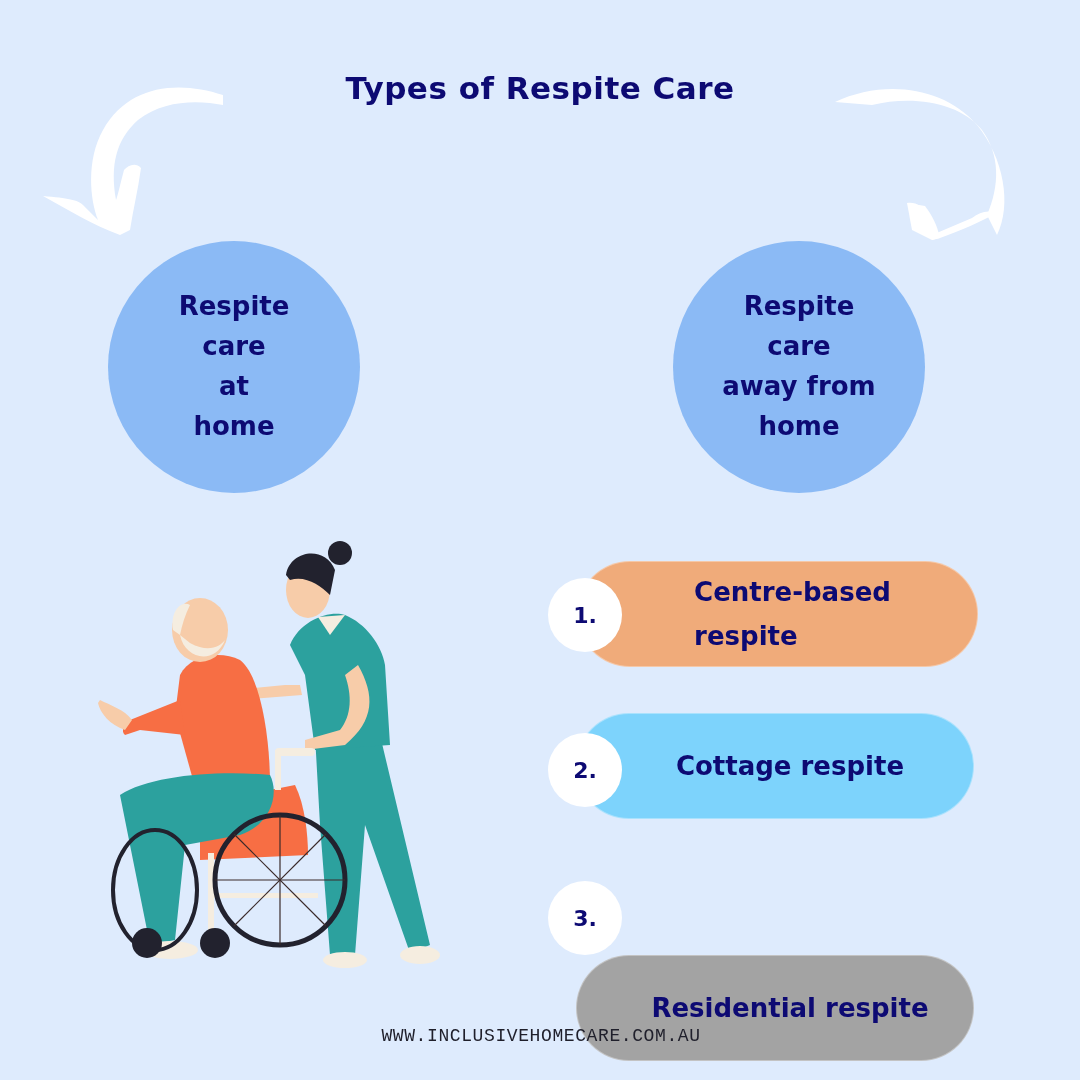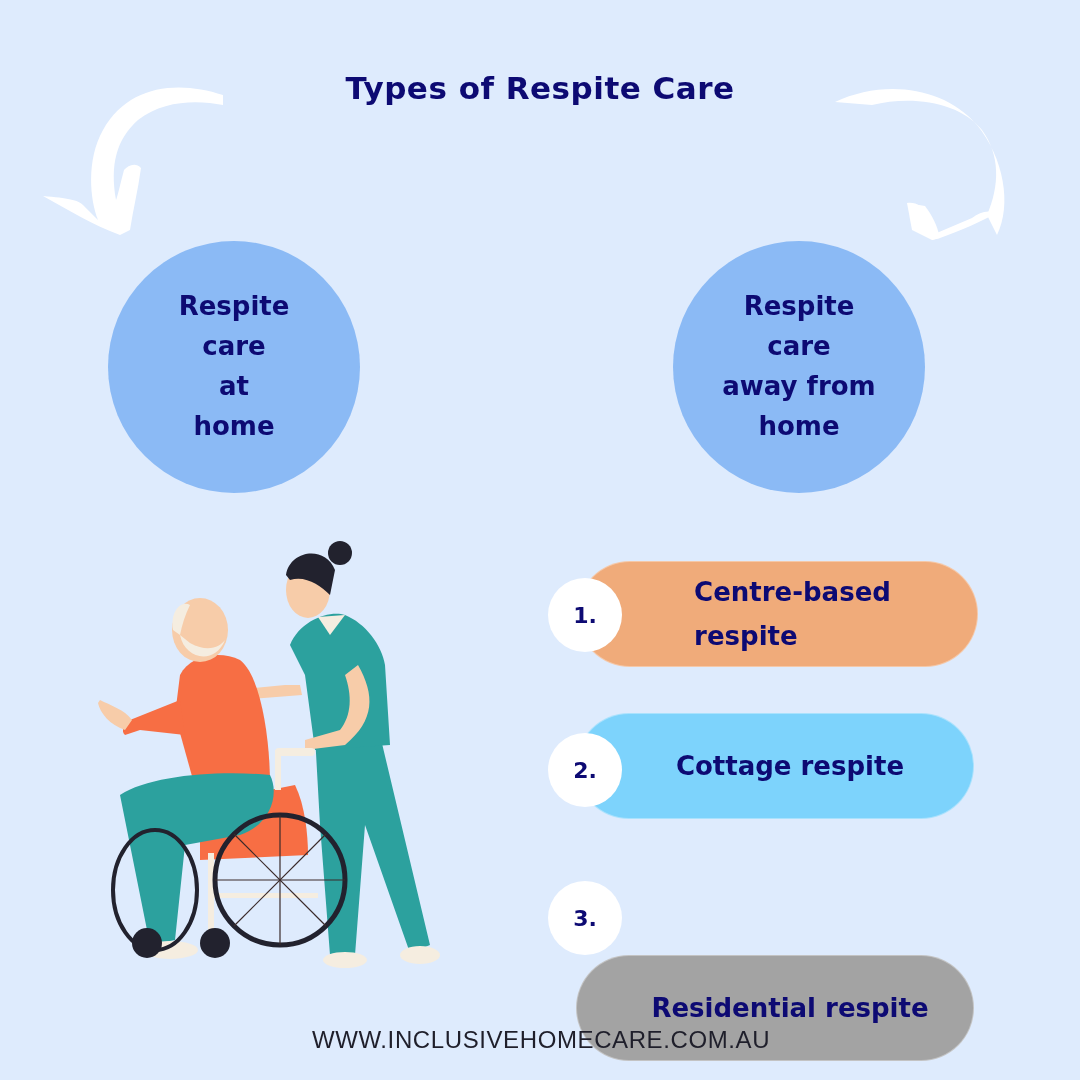--- a/index.html
+++ b/index.html
@@ -34,21 +34,21 @@
       color: #0d0a73; font-weight: bold; font-size: 26px; line-height: 44px;
       text-align: left; white-space: pre-line; padding-left: 30px;
     }
     .num {
       position: absolute; width: 74px; height: 74px; border-radius: 50%;
       background: #ffffff; display: flex; align-items: center; justify-content: center;
       color: #0d0a73; font-weight: bold; font-size: 22px;
     }
     .footer {
       position: absolute; left: 2px; right: 0; top: 1026px; text-align: center;
-      font-family: Liberation Sans, sans-serif; font-size: 24px; color: #1f1f2b;
+      font-family: Liberation Mono, monospace; font-size: 18px; color: #1f1f2b;
       letter-spacing: 0.6px;
     }
     .illustration { position: absolute; left: 90px; top: 535px; }
   </style>
 </head>
 <body>
 
 <div class="title">Types of Respite Care</div>
 
 <svg class="arrow" style="left:38px; top:70px;" width="200" height="170" viewBox="0 0 200 170">

